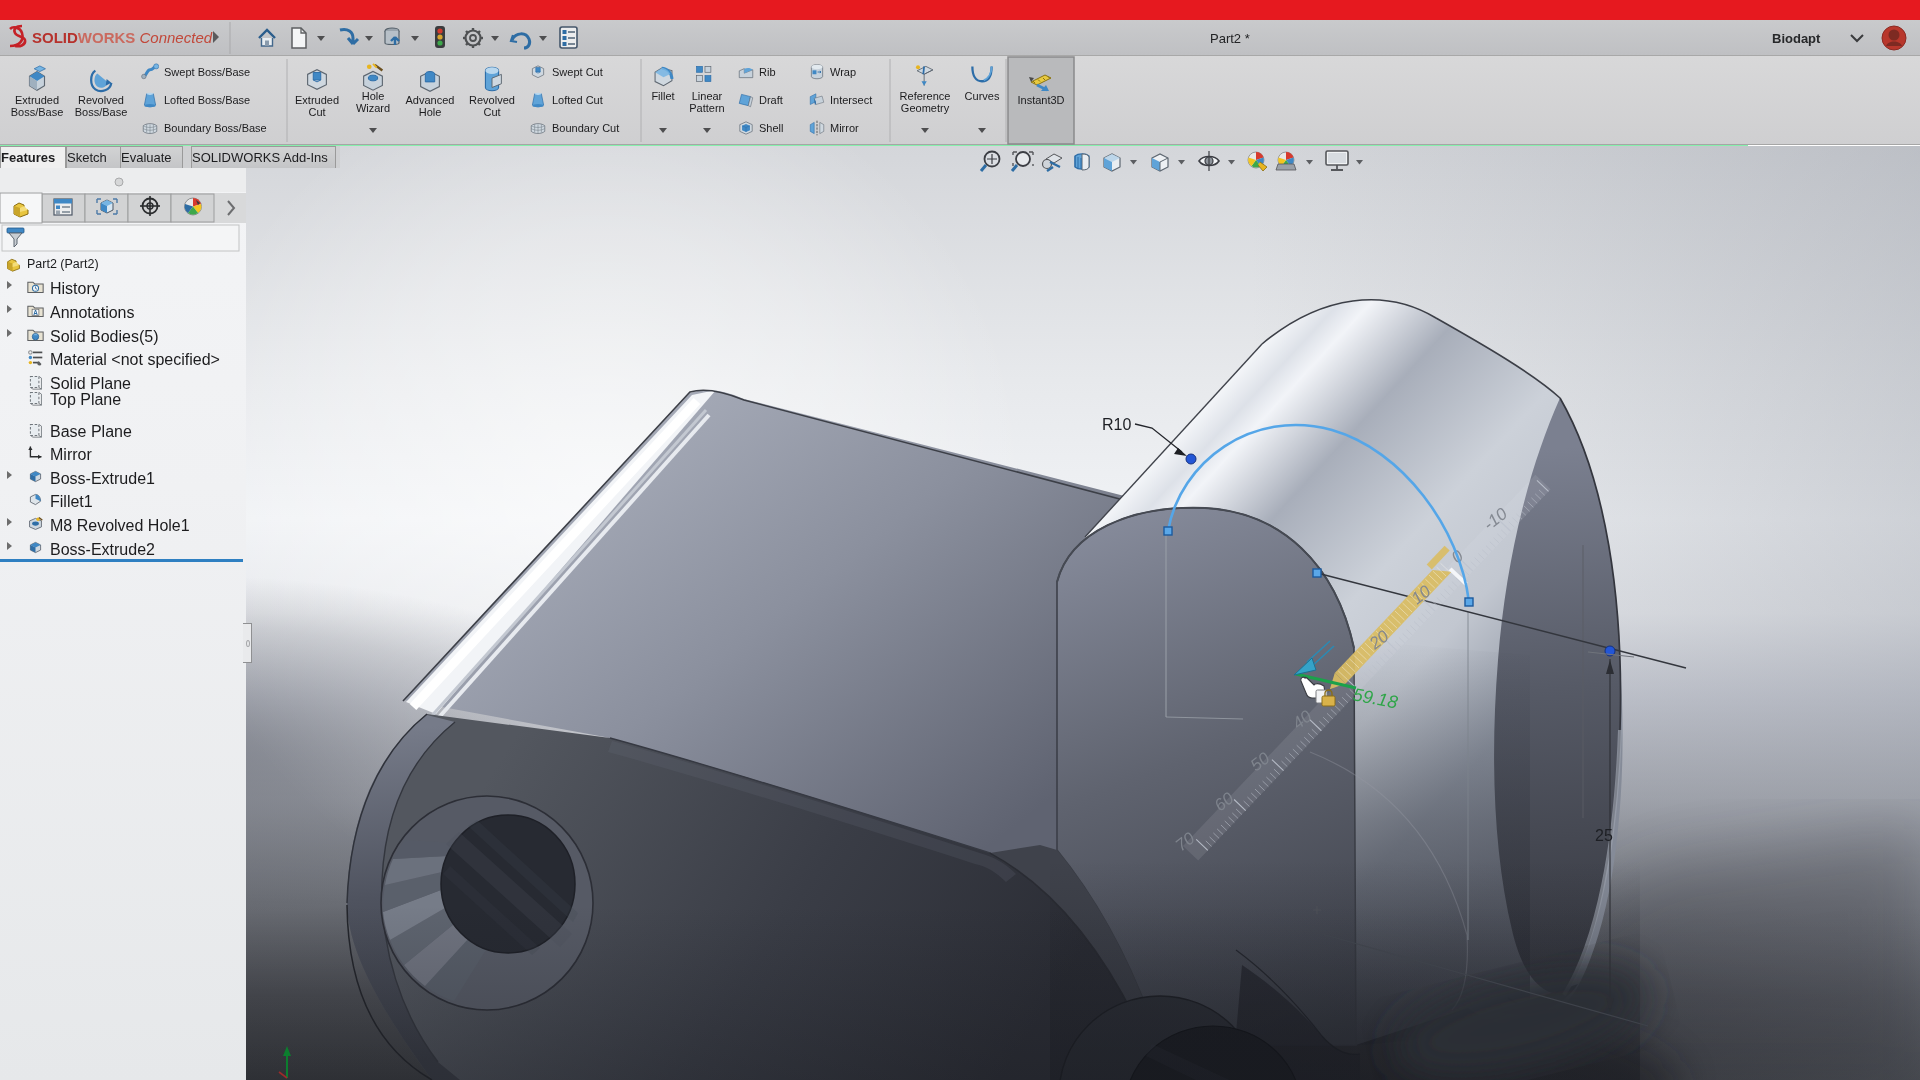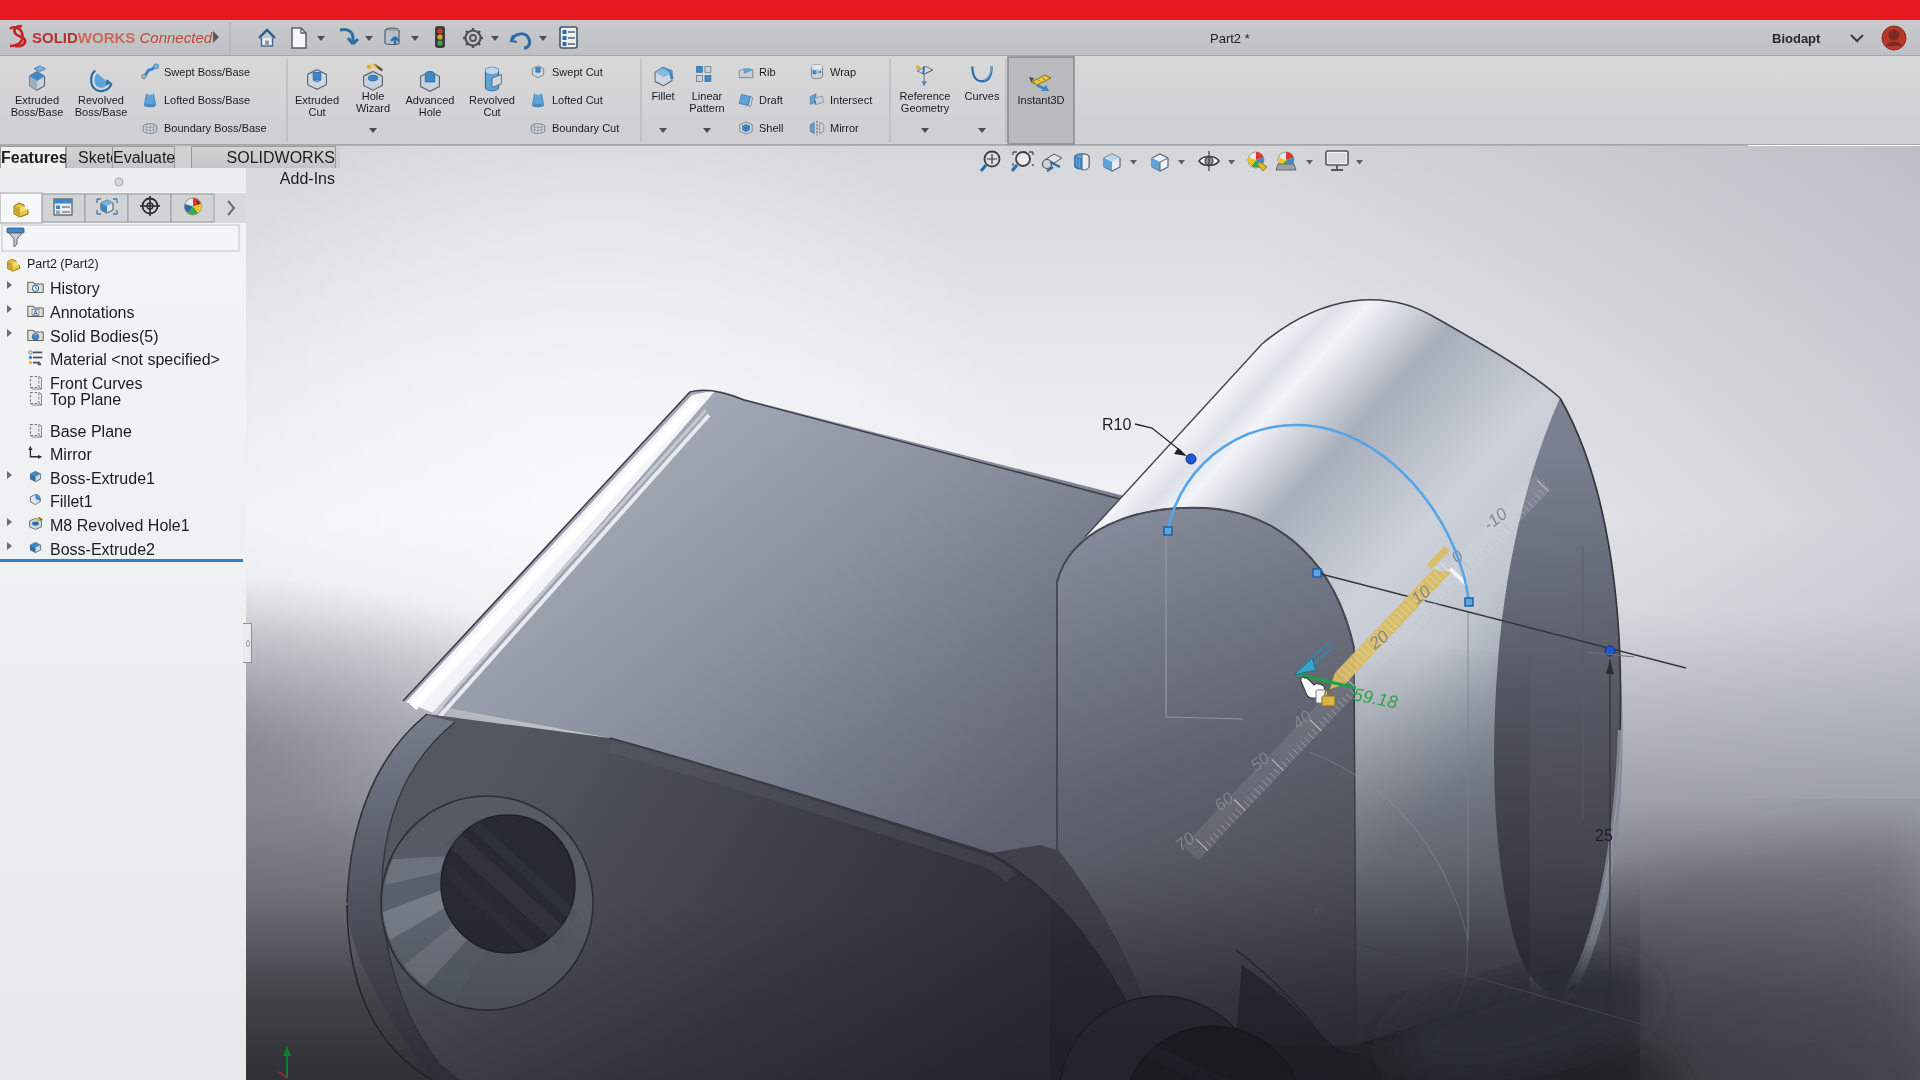--- a/index.html
+++ b/index.html
@@ -1,22 +1,22 @@
 <!DOCTYPE html>
 <html><head><meta charset="utf-8">
 <style>
 *{margin:0;padding:0;box-sizing:border-box}
 html,body{width:1920px;height:1080px;overflow:hidden;font-family:"Liberation Sans",sans-serif}
-#app{position:relative;width:1748px;height:1080px;background:#eab308}
+#app{position:relative;width:1748px;height:1080px;background:#86efac}
 .abs{position:absolute}
 #redbar{left:0;top:0;width:1920px;height:20px;background:#e6191f}
 #titlebar{left:0;top:20px;width:1920px;height:36px;background:linear-gradient(#c9cacc,#bfc0c3);border-bottom:1px solid #a8a8a8}
 #ribbon{left:0;top:56px;width:1920px;height:89px;background:linear-gradient(#d8d8d9,#cfcfd1);border-bottom:1px solid #a6a6a6}
 #tabrow{left:0;top:146px;width:340px;height:22px;background:#cfd0d2;z-index:5}
-.tab{position:absolute;top:0;height:22px;background:linear-gradient(#d2d3d4,#c4c5c7);border:1px solid #9a9a9a;border-bottom:none;color:#1d1d1f;font-size:16px;text-align:right;line-height:21px}
+.tab{position:absolute;top:0;height:22px;background:linear-gradient(#d2d3d4,#c4c5c7);border:1px solid #9a9a9a;border-bottom:none;color:#1d1d1f;font-size:13px;text-align:left;line-height:21px}
 .tab.active{background:#f0f0f0;border-bottom:none;font-weight:bold}
 #viewport{left:246px;top:146px;width:1674px;height:934px;overflow:hidden}
 #panel{z-index:6;left:0;top:168px;width:246px;height:912px;background:linear-gradient(#f4f5f6,#eceef0 70%,#e7e9eb);border-right:1px solid #8f9092}
 .trow{position:absolute;left:0;height:22px;width:243px;font-size:16px;color:#1c1c1e;white-space:nowrap}
 .trow .lbl{position:absolute;left:50px;top:4px}
 .trow .ic{position:absolute;left:27px;top:2px;width:17px;height:17px}
 .trow .ar{position:absolute;left:7px;top:5px;width:0;height:0;border-left:5px solid #6d6d6d;border-top:4px solid transparent;border-bottom:4px solid transparent}
 </style></head>
 <body>
 <div id="app">
@@ -287,21 +287,21 @@
 <g>
  <rect x="1008" y="1" width="66" height="87" fill="#b9babc" stroke="#8a8a8c" stroke-width="1.5"></rect>
  <use href="#i-i3d" x="1025" y="12" width="32" height="32"></use>
  <text x="1041" y="48" font-size="11" fill="#1c1c1e" text-anchor="middle">Instant3D</text>
 </g>
 </svg>
 </div>
 <div class="abs" id="tabrow">
   <div class="tab active" style="left:0;width:66px">Features</div>
   <div class="tab" style="left:66px;width:62px">Sketch</div>
-  <div class="tab" style="left:112px;width:63px">Evaluate</div>
+  <div class="tab" style="left:120px;width:63px">Evaluate</div>
   <div class="tab" style="left:191px;width:145px">SOLIDWORKS Add-Ins</div>
 </div>
 <div class="abs" id="viewport">
 <svg width="1674" height="934" viewBox="246 146 1674 934" xmlns="http://www.w3.org/2000/svg">
 <defs>
 <linearGradient id="bgv" x1="0" y1="146" x2="0" y2="1080" gradientUnits="userSpaceOnUse">
  <stop offset="0" stop-color="#d4d6da"></stop>
             <stop offset="0.25" stop-color="#e7e9ec"></stop>
  <stop offset="0.40" stop-color="#f0f2f5"></stop>
             <stop offset="0.50" stop-color="#e6e8ec"></stop>
@@ -860,21 +860,21 @@
 <div class="trow" style="top:179px">
         <svg class="ic" viewBox="0 0 20 20">
           <use href="#t-material"></use>
         </svg>
         <div class="lbl">Material &lt;not specified&gt;</div>
       </div>
 <div class="trow" style="top:203px">
         <svg class="ic" viewBox="0 0 20 20">
           <use href="#t-plane"></use>
         </svg>
-        <div class="lbl">Front Curves</div>
+        <div class="lbl">Solid Plane</div>
       </div>
 <div class="trow" style="top:219px">
         <svg class="ic" viewBox="0 0 20 20">
           <use href="#t-plane"></use>
         </svg>
         <div class="lbl">Top Plane</div>
       </div>
 <div class="trow" style="top:251px">
         <svg class="ic" viewBox="0 0 20 20">
           <use href="#t-plane"></use>

